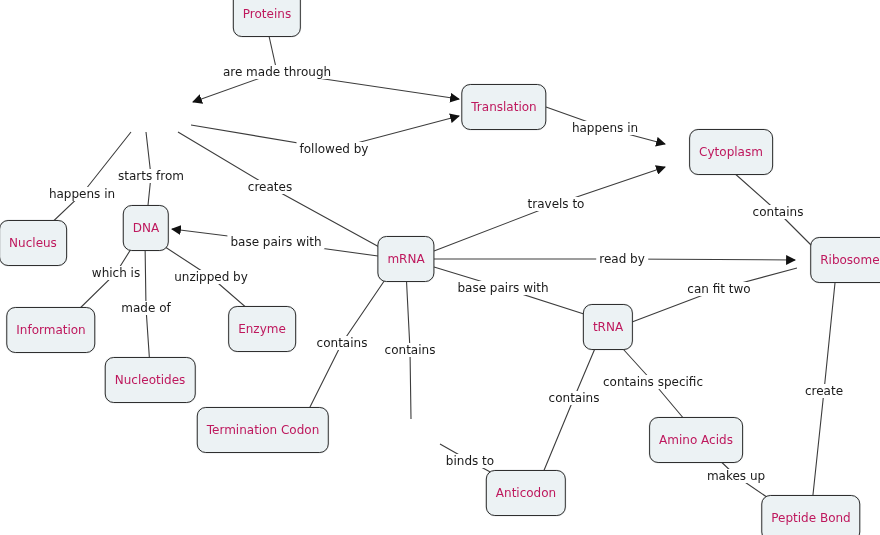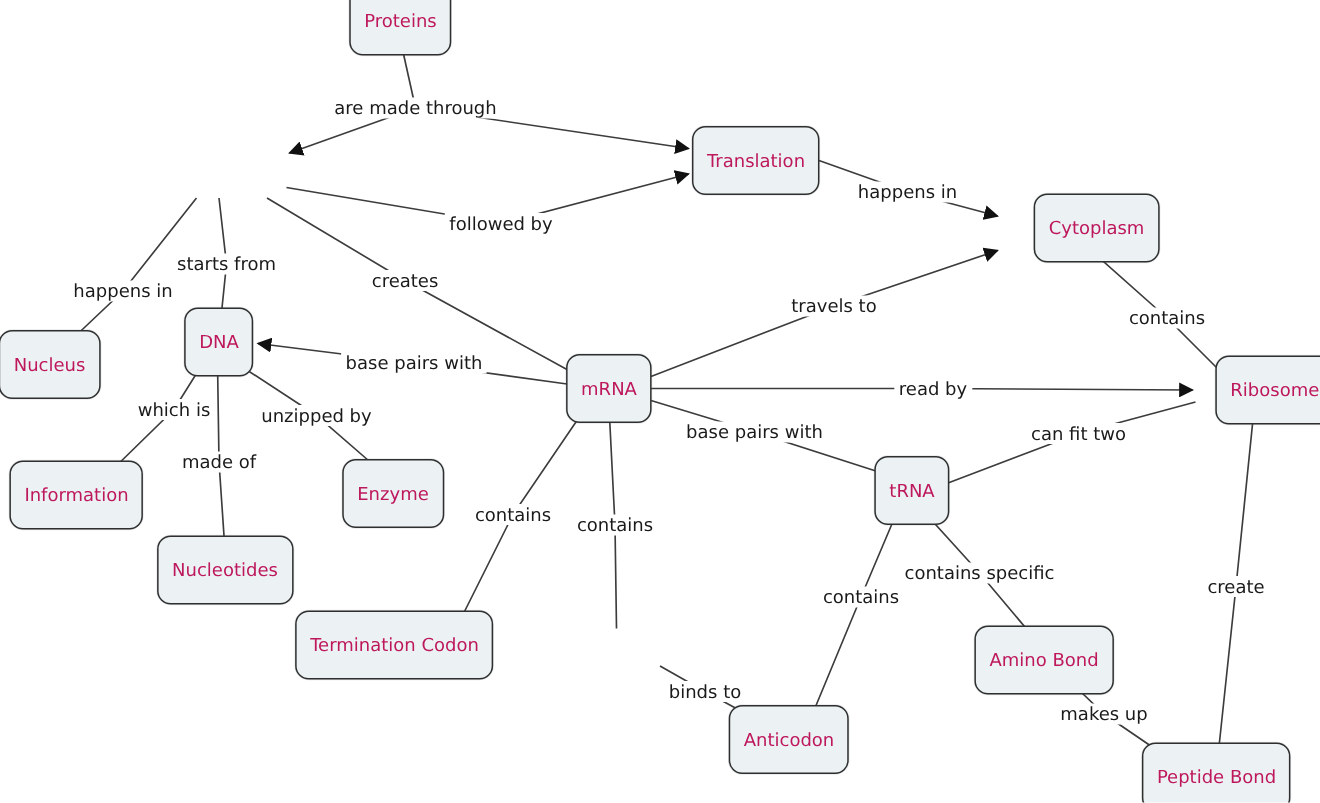--- a/index.html
+++ b/index.html
@@ -89,16 +89,16 @@
       <div class="node" style="left: 33px; top: 243px;">Nucleus</div>
       <div class="node" style="left: 146px; top: 228px;">DNA</div>
       <div class="node" style="left: 406px; top: 259px;">mRNA</div>
       <div class="node" style="left: 837px; top: 260px; margin-left: 16px;">Ribosomes</div>
       <div class="node" style="left: 51px; top: 330px;">Information</div>
       <div class="node" style="left: 262px; top: 329px;">Enzyme</div>
       <div class="node" style="left: 608px; top: 327px;">tRNA</div>
       <div class="node" style="left: 150px; top: 380px;">Nucleotides</div>
       <div class="node" style="left: 263px; top: 430px;">Termination Codon</div>
       <div class="node" style="left: 526px; top: 493px;">Anticodon</div>
-      <div class="node" style="left: 696px; top: 440px;">Amino Bond</div>
+      <div class="node" style="left: 696px; top: 440px;">Amino Acids</div>
       <div class="node" style="left: 811px; top: 518px;">Peptide Bond</div>
     </div>
 </div>
 
 </body></html>

